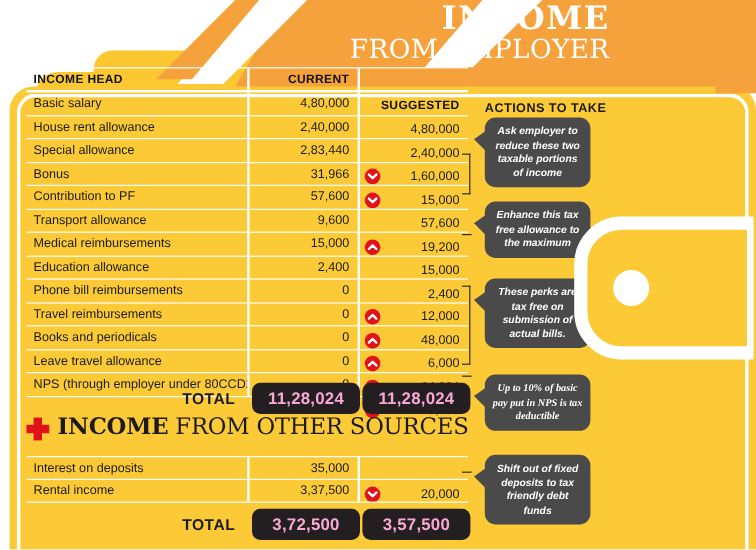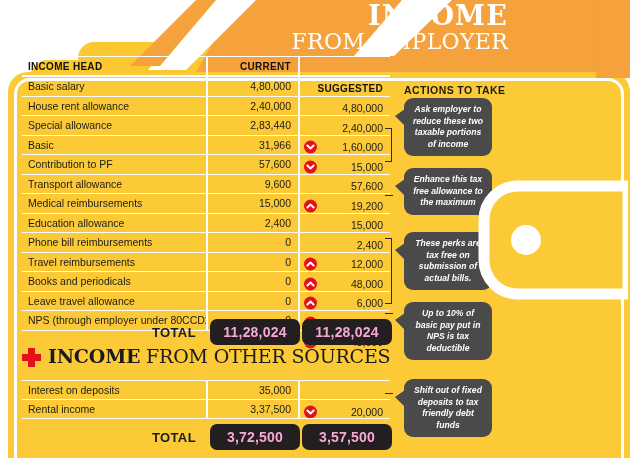--- a/index.html
+++ b/index.html
@@ -167,21 +167,21 @@
   .bubble::after {
     content: ""; position: absolute; left: -9px; top: 11px;
     width: 0; height: 0;
     border-top: 7px solid transparent;
     border-bottom: 10px solid transparent;
     border-right: 10px solid #4A4A4A;
   }
   .b1 { top: 98px; }
   .b2 { top: 168px; }
   .b3 { top: 232px; }
-  .b4 { top: 302px; }
+  .b4 { top: 312px; font-family: Liberation Serif, serif; }
   .b5 { top: 379px; }
 
   
   .bracket {
     position: absolute; left: 385px;
     width: 7px;
     border: 1.5px solid #2f2f2f;
     border-left: none;
     z-index: 3;
   }
@@ -247,21 +247,21 @@
       <div class="c-sug">
         <span class="chg">
           <svg width="9" height="9" viewBox="0 0 9 9">
               <path d="M1.4 3 L4.5 6 L7.6 3" fill="none" stroke="#fff" stroke-width="2" stroke-linecap="round" stroke-linejoin="round"></path>
             </svg>
         </span>
         <span>1,60,000</span>
       </div>
     </div>
     <div class="trow">
-      <div class="c-name">Basic</div>
+      <div class="c-name">Bonus</div>
       <div class="c-cur">31,966</div>
       <div class="c-sug">
         <span class="chg">
           <svg width="9" height="9" viewBox="0 0 9 9">
               <path d="M1.4 3 L4.5 6 L7.6 3" fill="none" stroke="#fff" stroke-width="2" stroke-linecap="round" stroke-linejoin="round"></path>
             </svg>
         </span>
         <span>15,000</span>
       </div>
     </div>

